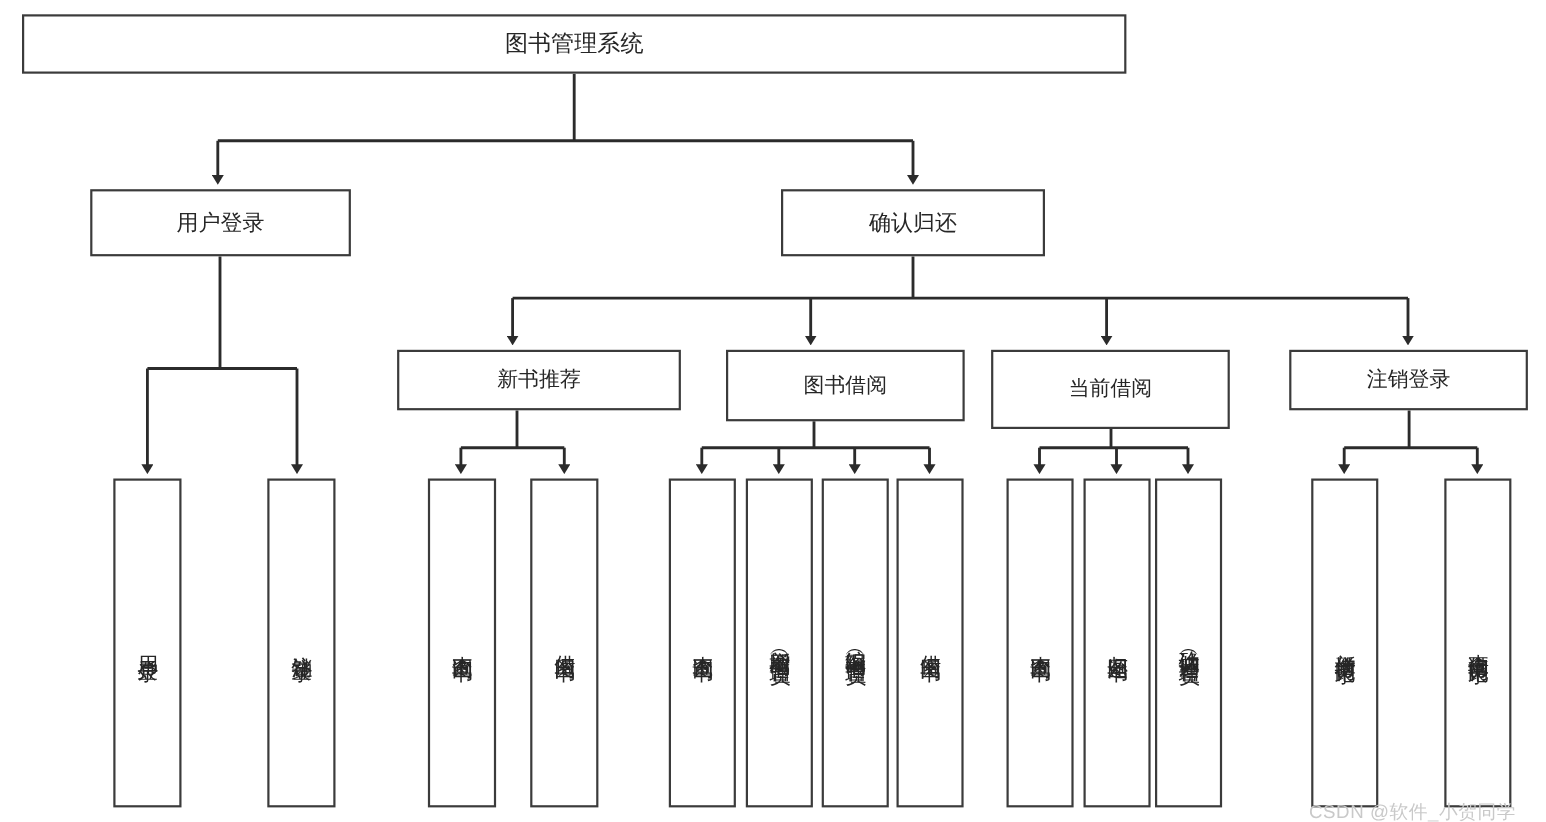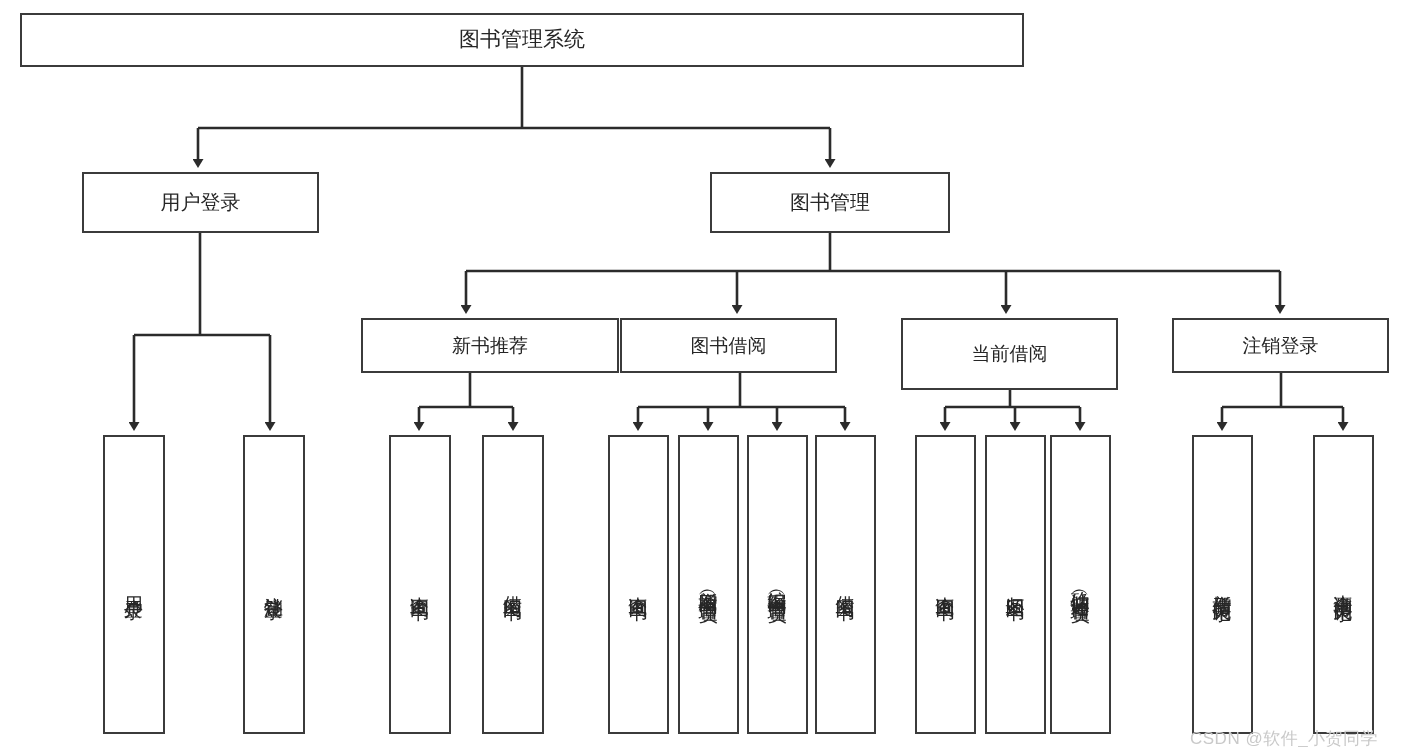--- a/index.html
+++ b/index.html
@@ -126,27 +126,27 @@
   </svg>
 
   <div class="node h root" style="left:20px; top:13px; width:1004px; height:54px;">
     <span class="lbl">图书管理系统</span>
   </div>
 
   <div class="node h lvl2" style="left:82px; top:172px; width:237px; height:61px;">
     <span class="lbl">用户登录</span>
   </div>
   <div class="node h lvl2" style="left:710px; top:172px; width:240px; height:61px;">
-    <span class="lbl">图书管理</span>
+    <span class="lbl">确认归还</span>
   </div>
 
   <div class="node h lvl3" style="left:361px; top:318px; width:258px; height:55px;">
     <span class="lbl">新书推荐</span>
   </div>
-  <div class="node h lvl3" style="left:620px; top:318px; width:217px; height:55px;">
+  <div class="node h lvl3" style="left:660px; top:318px; width:217px; height:65px;">
     <span class="lbl">图书借阅</span>
   </div>
   <div class="node h lvl3" style="left:901px; top:318px; width:217px; height:72px;">
     <span class="lbl">当前借阅</span>
   </div>
   <div class="node h lvl3" style="left:1172px; top:318px; width:217px; height:55px;">
     <span class="lbl">注销登录</span>
   </div>
 
   <div class="node v leaf" style="left:103px; top:435px; width:62px; height:299px;">

